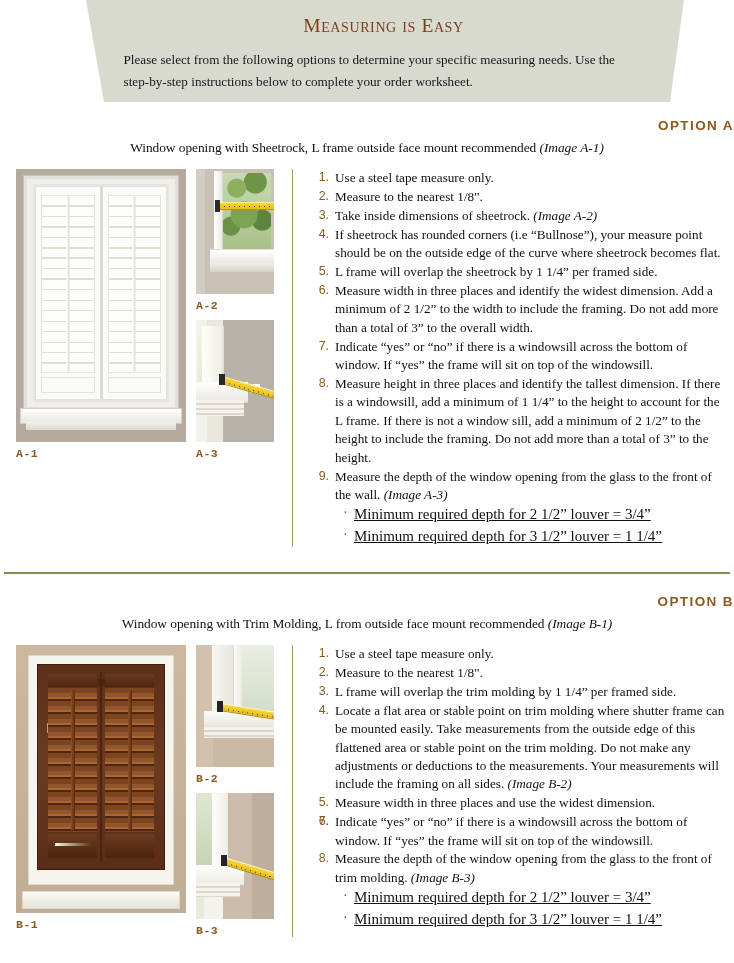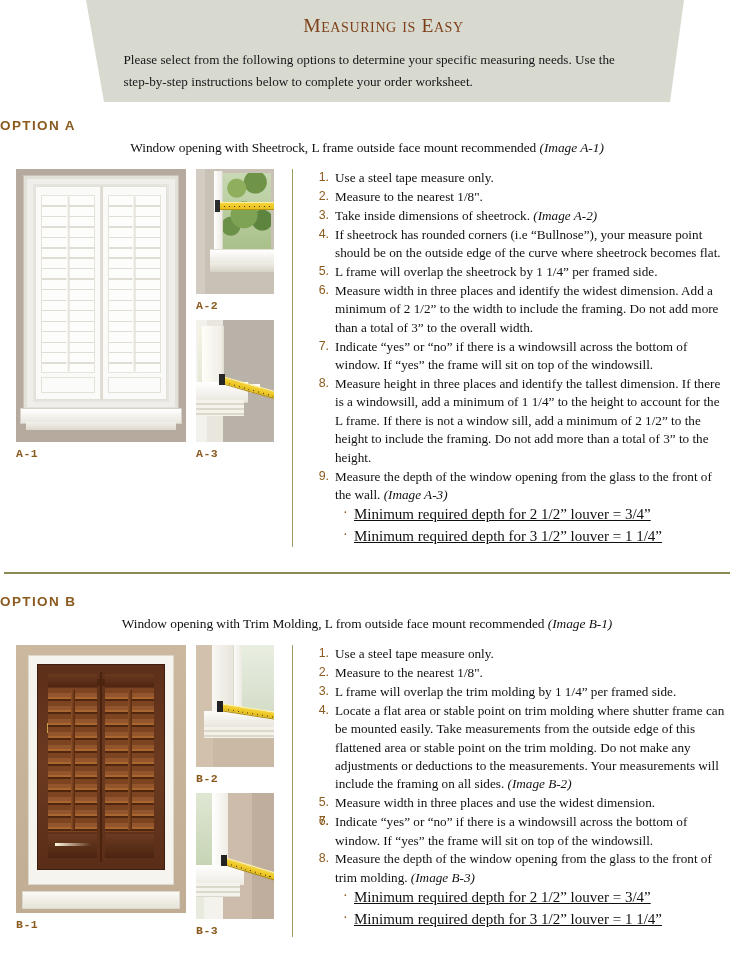--- a/index.html
+++ b/index.html
@@ -42,21 +42,21 @@
     margin-top: 10px;
     width: 520px;
   }
 
   
   .section { position: absolute; left: 0; width: 734px; }
   .sec-a { top: 118px; }
   .sec-b { top: 594px; }
 
   .opt-label {
-    text-align: left;
+    text-align: right;
     font-family: "Liberation Sans", "DejaVu Sans", sans-serif;
     font-size: 13.5px;
     font-weight: 700;
     letter-spacing: 1.4px;
     color: #8a5a1e;
     margin: 0;
   }
   .opt-desc {
     text-align: center;
     font-size: 13.4px;

